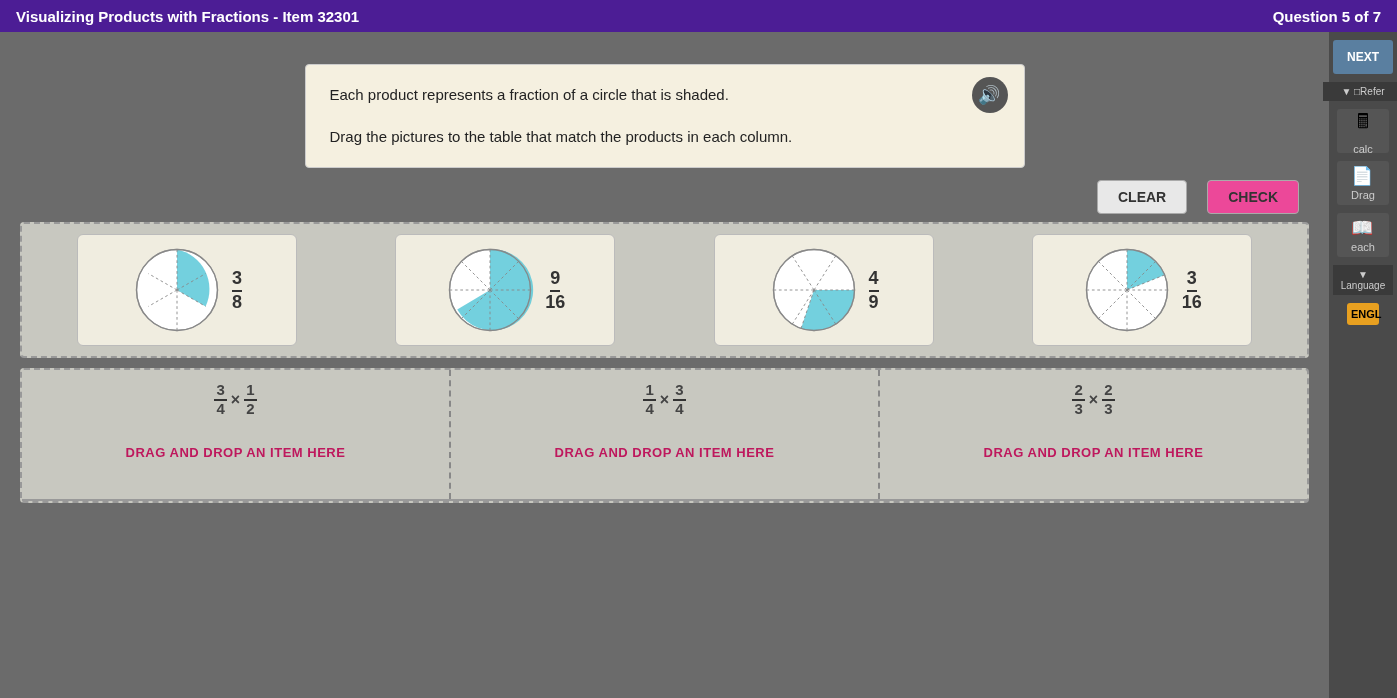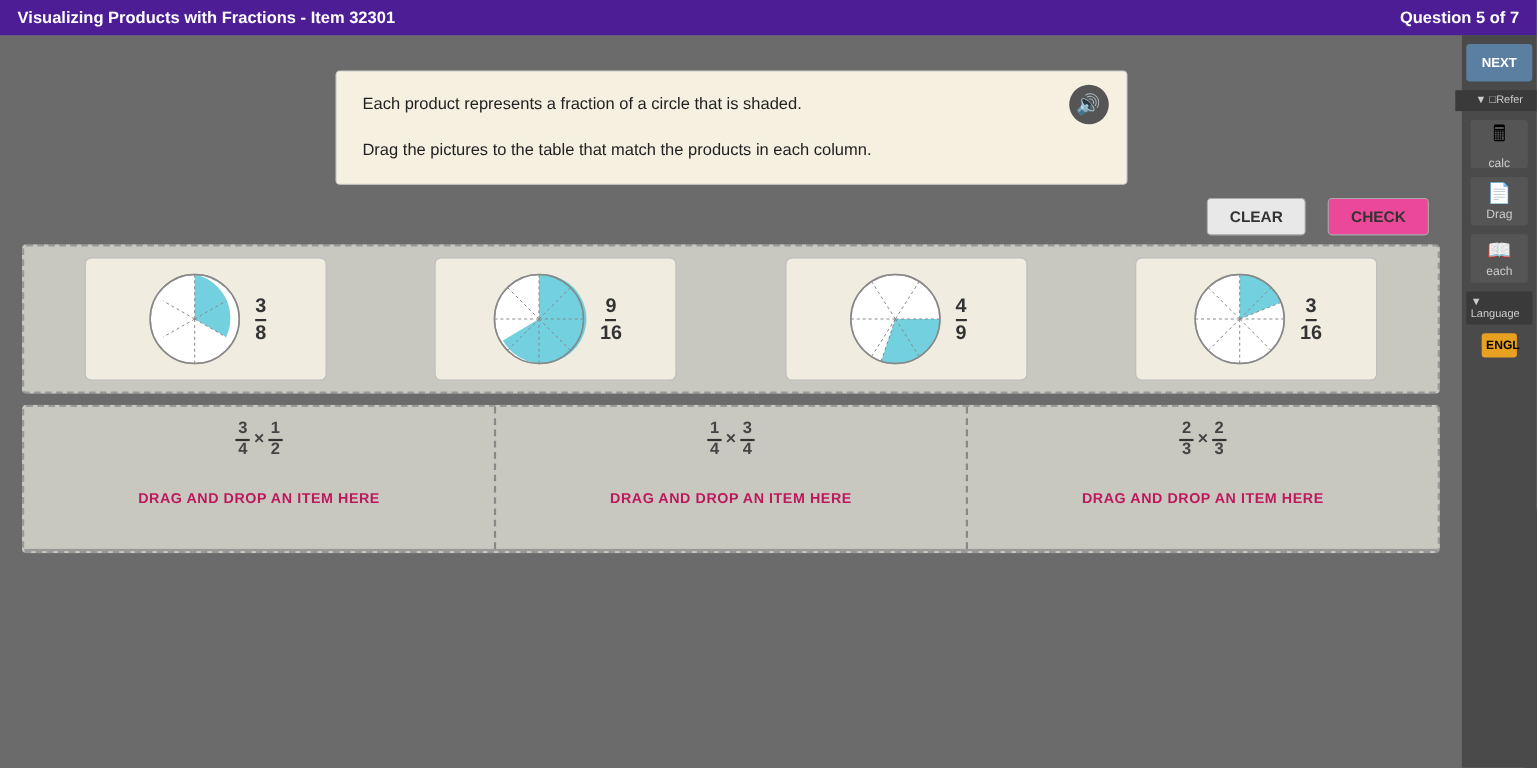--- a/index.html
+++ b/index.html
@@ -79,20 +79,21 @@
       text-align: center;
       margin-top: 2px;
     }
 
     .lang-section {
       background: #3a3a3a;
       color: #ccc;
       font-size: 10px;
       width: 60px;
       padding: 4px;
+      text-align: center;
     }
 
     .eng-btn {
       background: #e8a020;
       color: #000;
       font-size: 11px;
       font-weight: bold;
       width: 32px;
       padding: 5px 4px;
       text-align: center;

